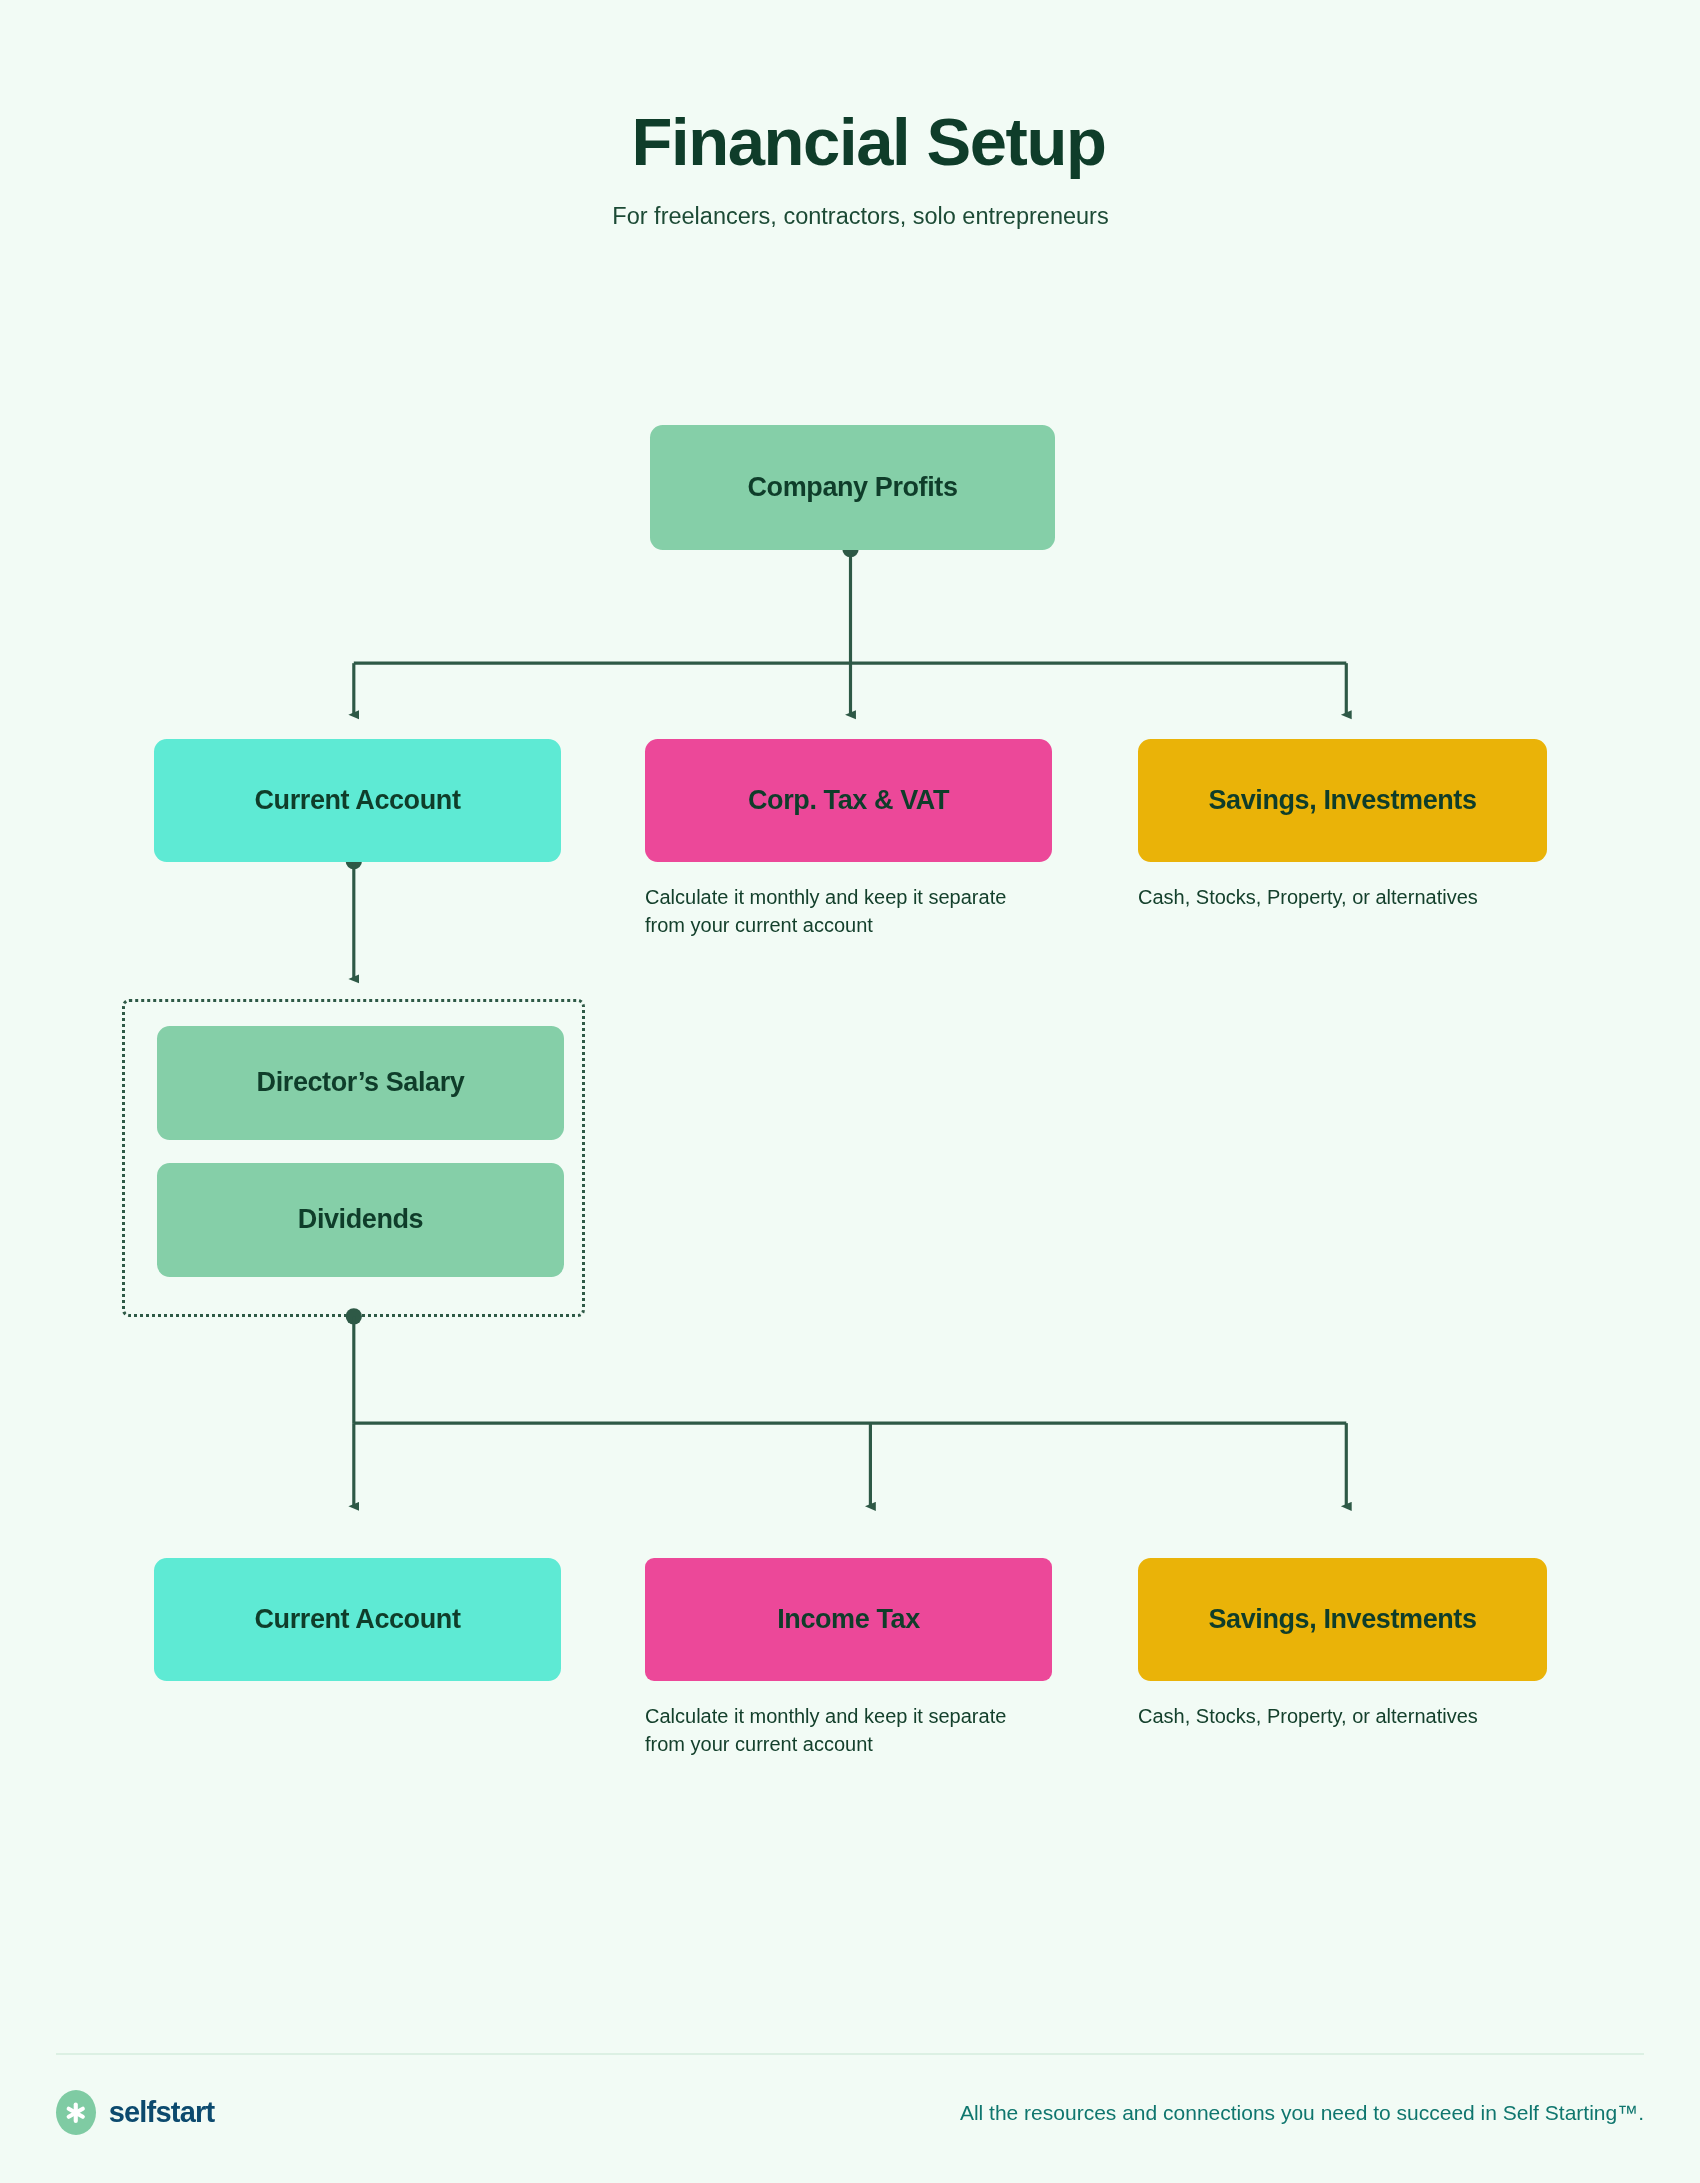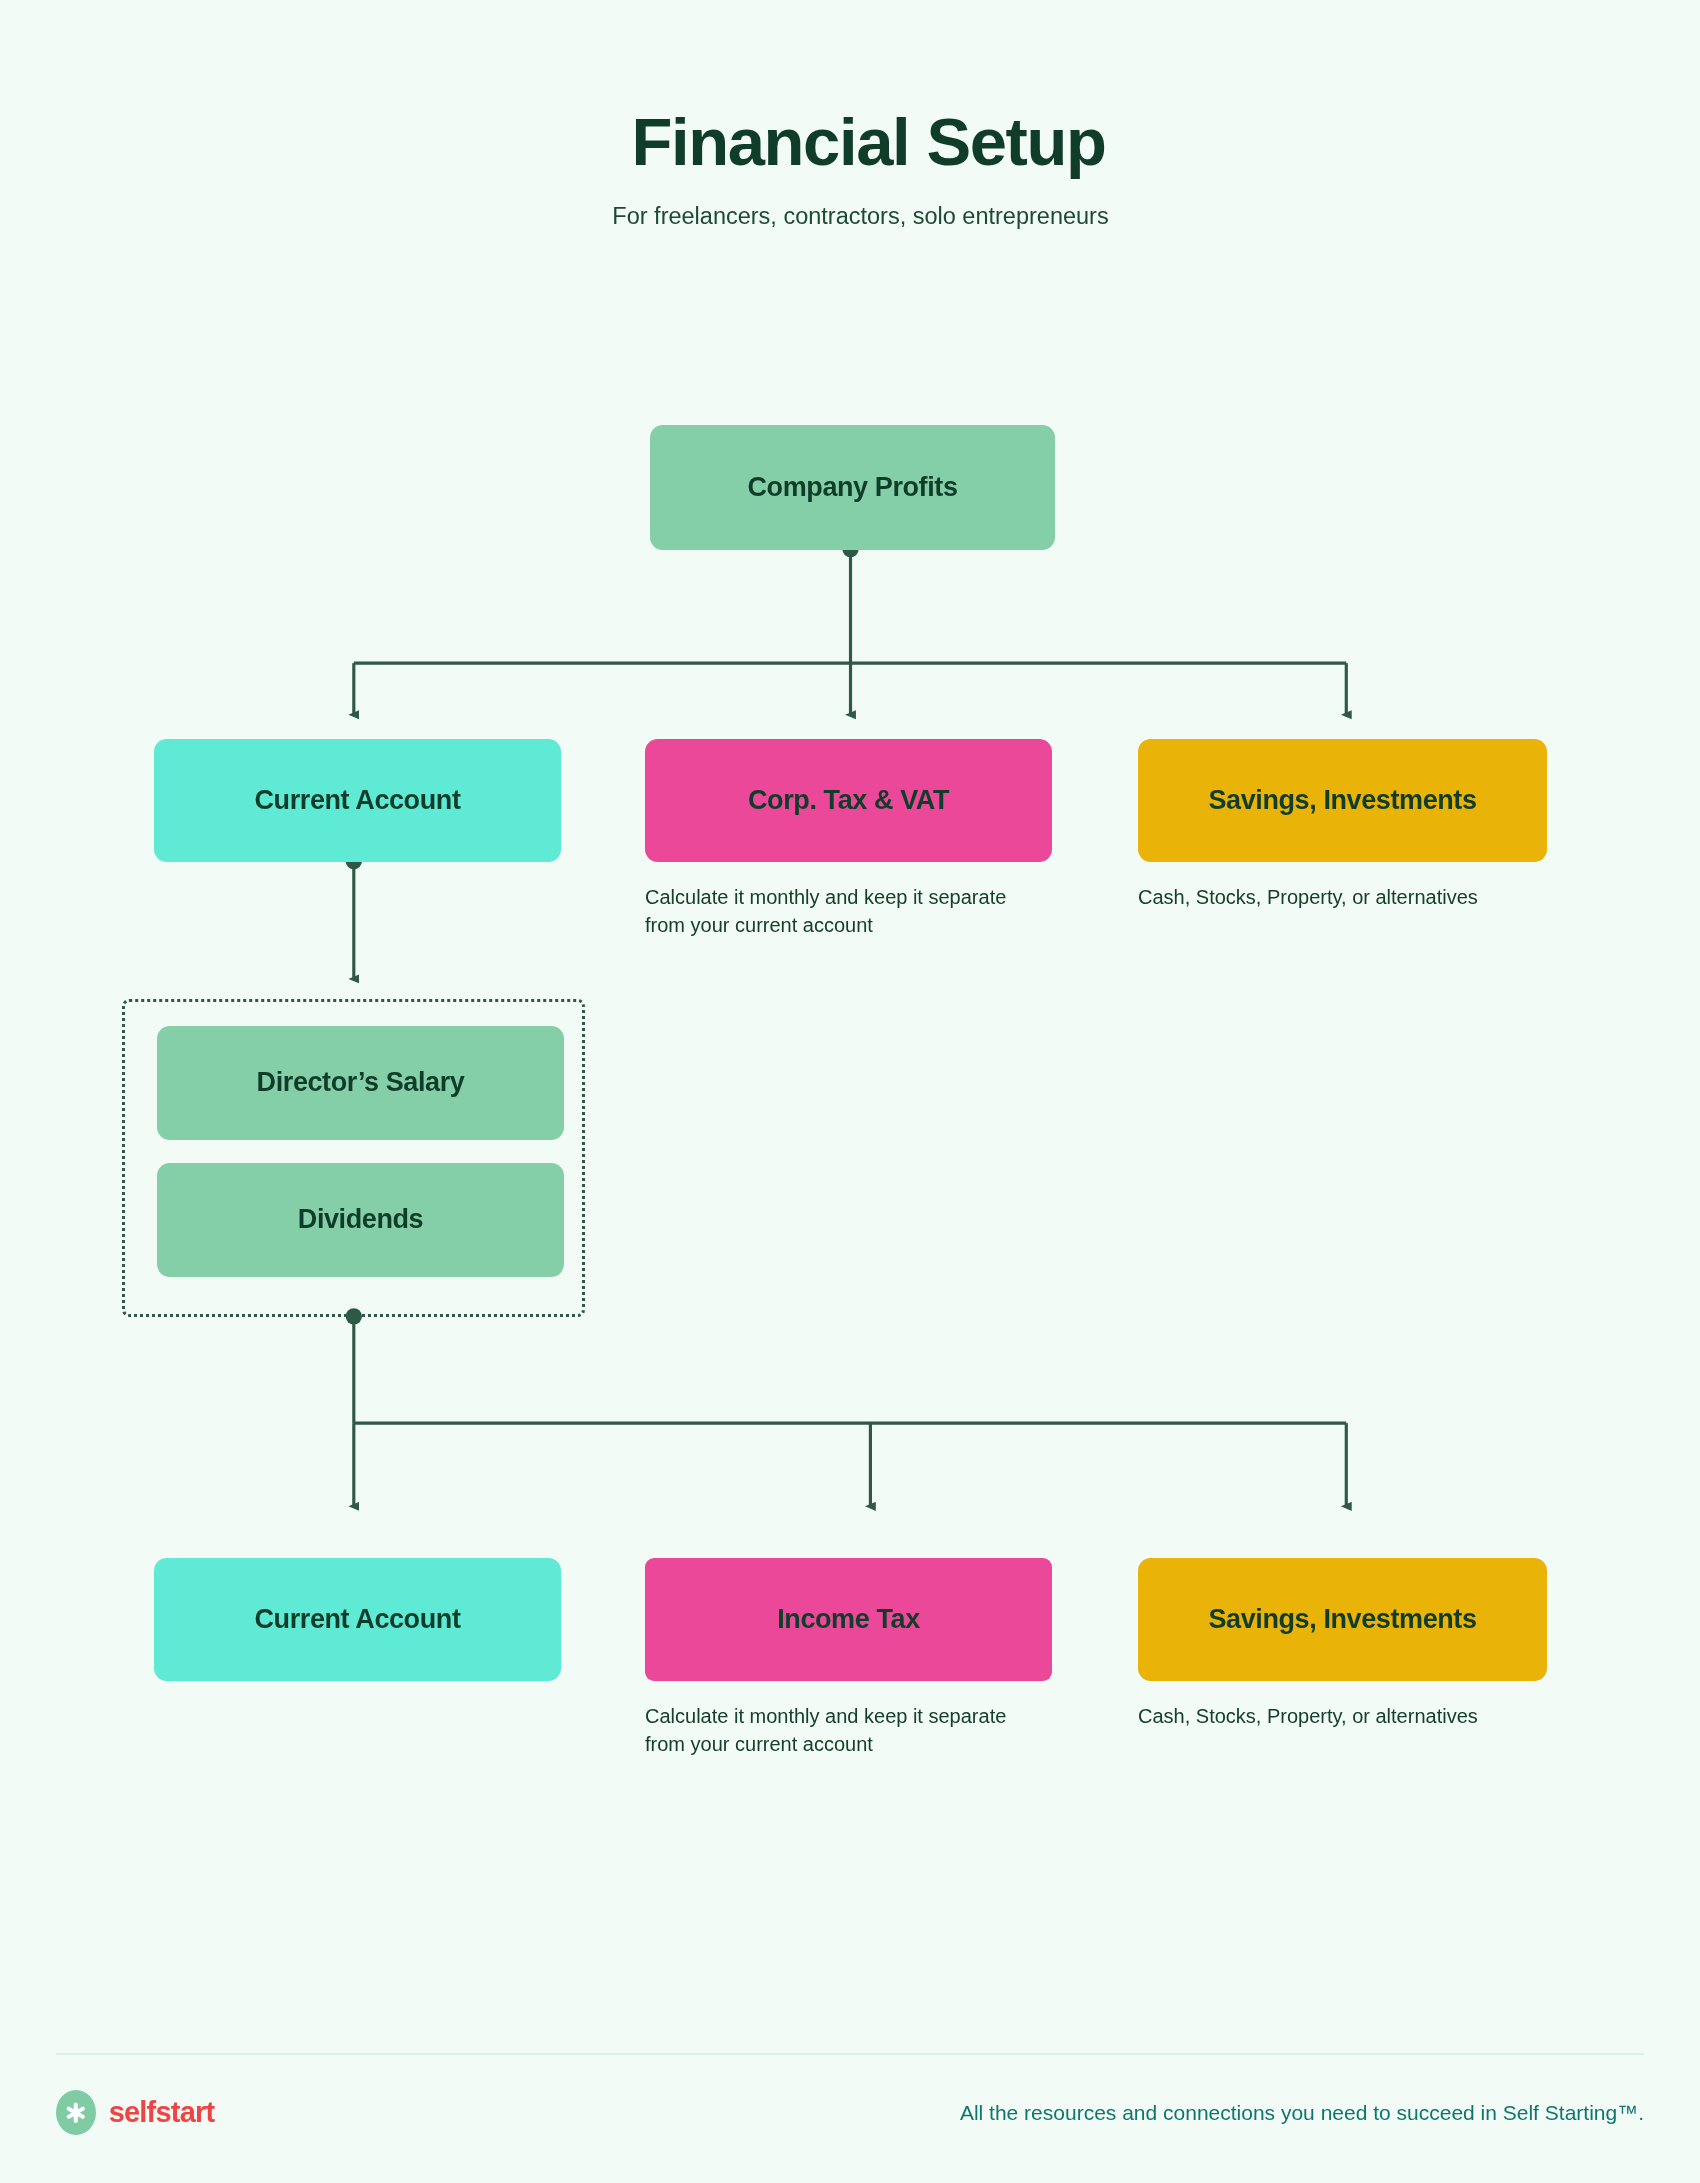--- a/index.html
+++ b/index.html
@@ -133,21 +133,21 @@
     background: #7fcba3;
     display: flex;
     align-items: center;
     justify-content: center;
   }
   .brand-mark svg { display: block; }
   .brand-name {
     font-size: 29px;
     font-weight: 700;
     letter-spacing: -0.8px;
-    color: #ef4444;
+    color: #0c4a6e;
     text-align: center;
   }
   .tagline {
     font-size: 21px;
     font-weight: 400;
     color: #0f766e;
     text-align: right;
   }
 </style>
 </head>

